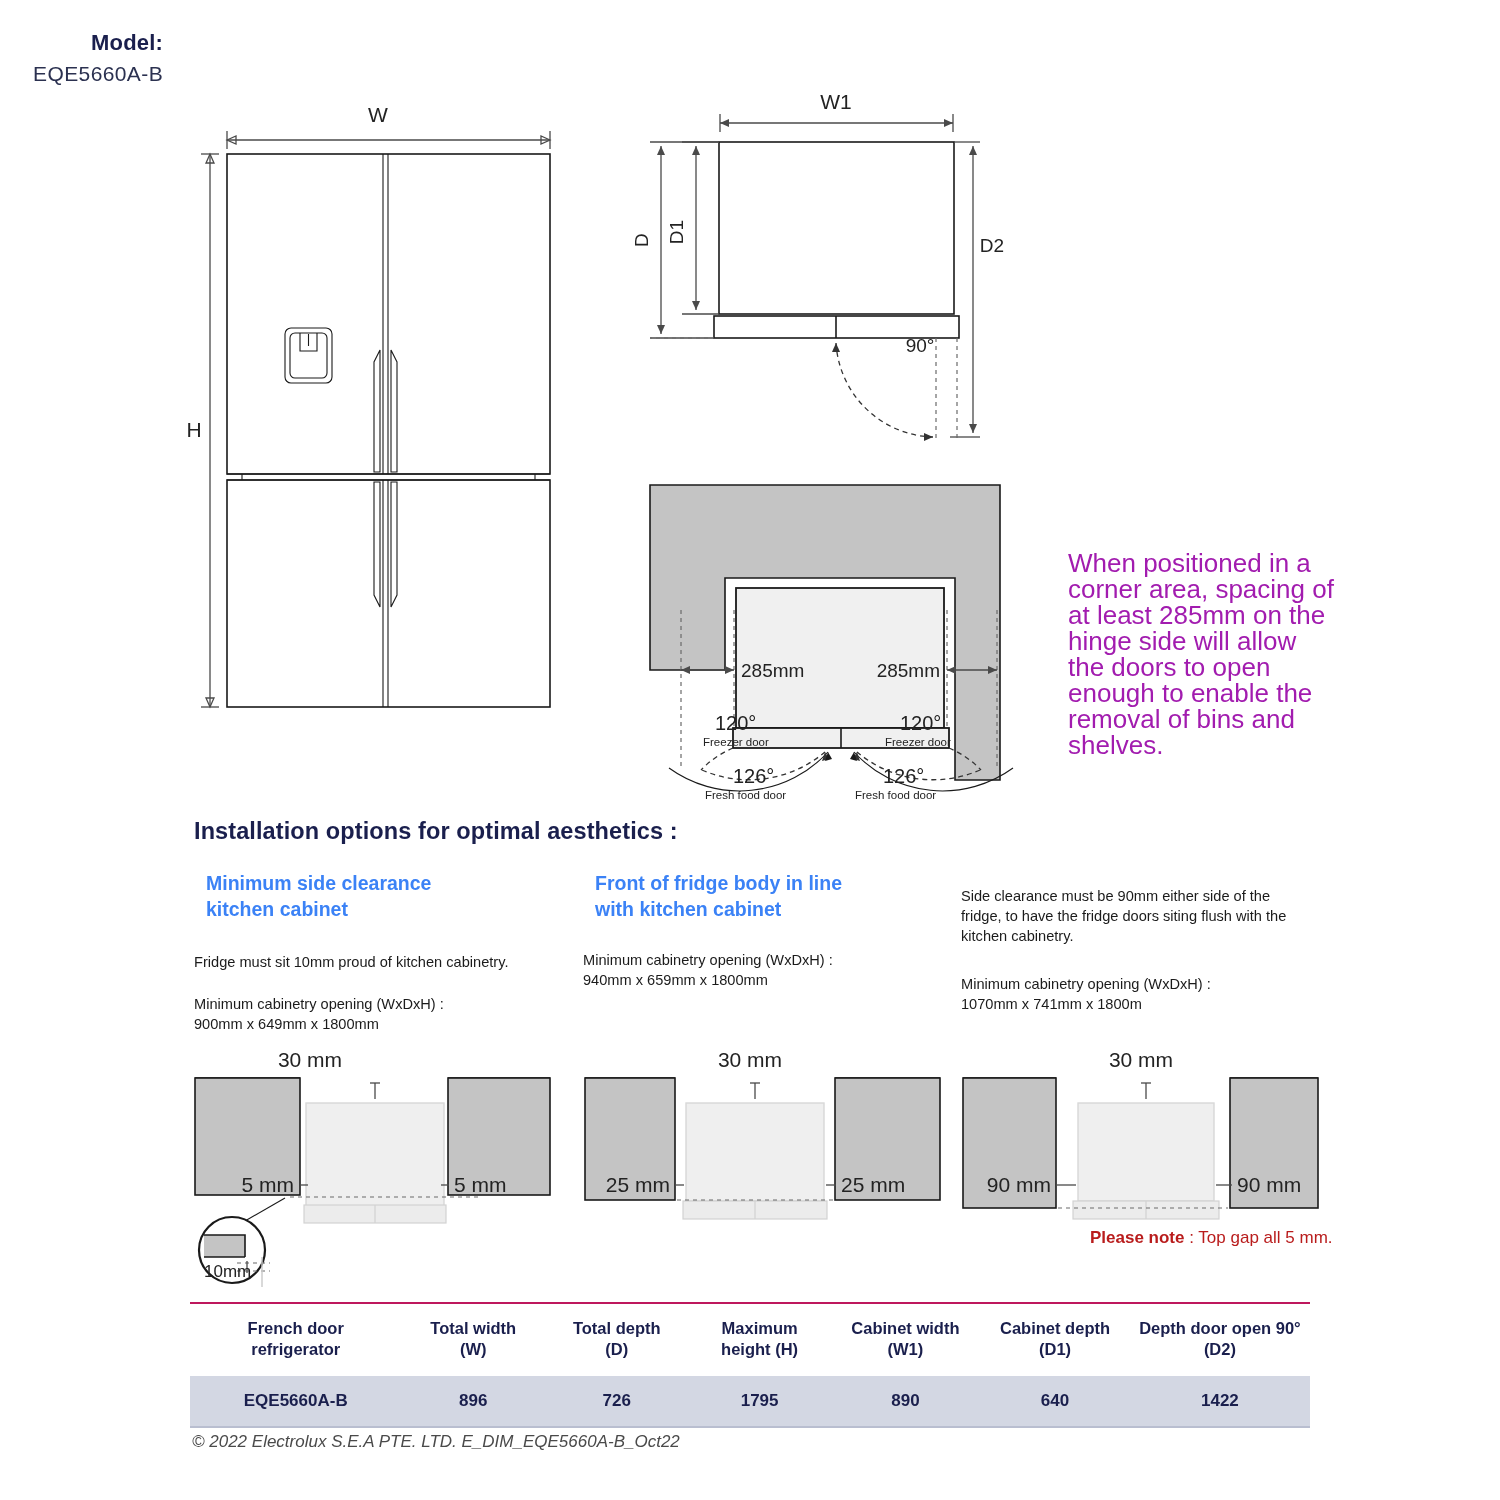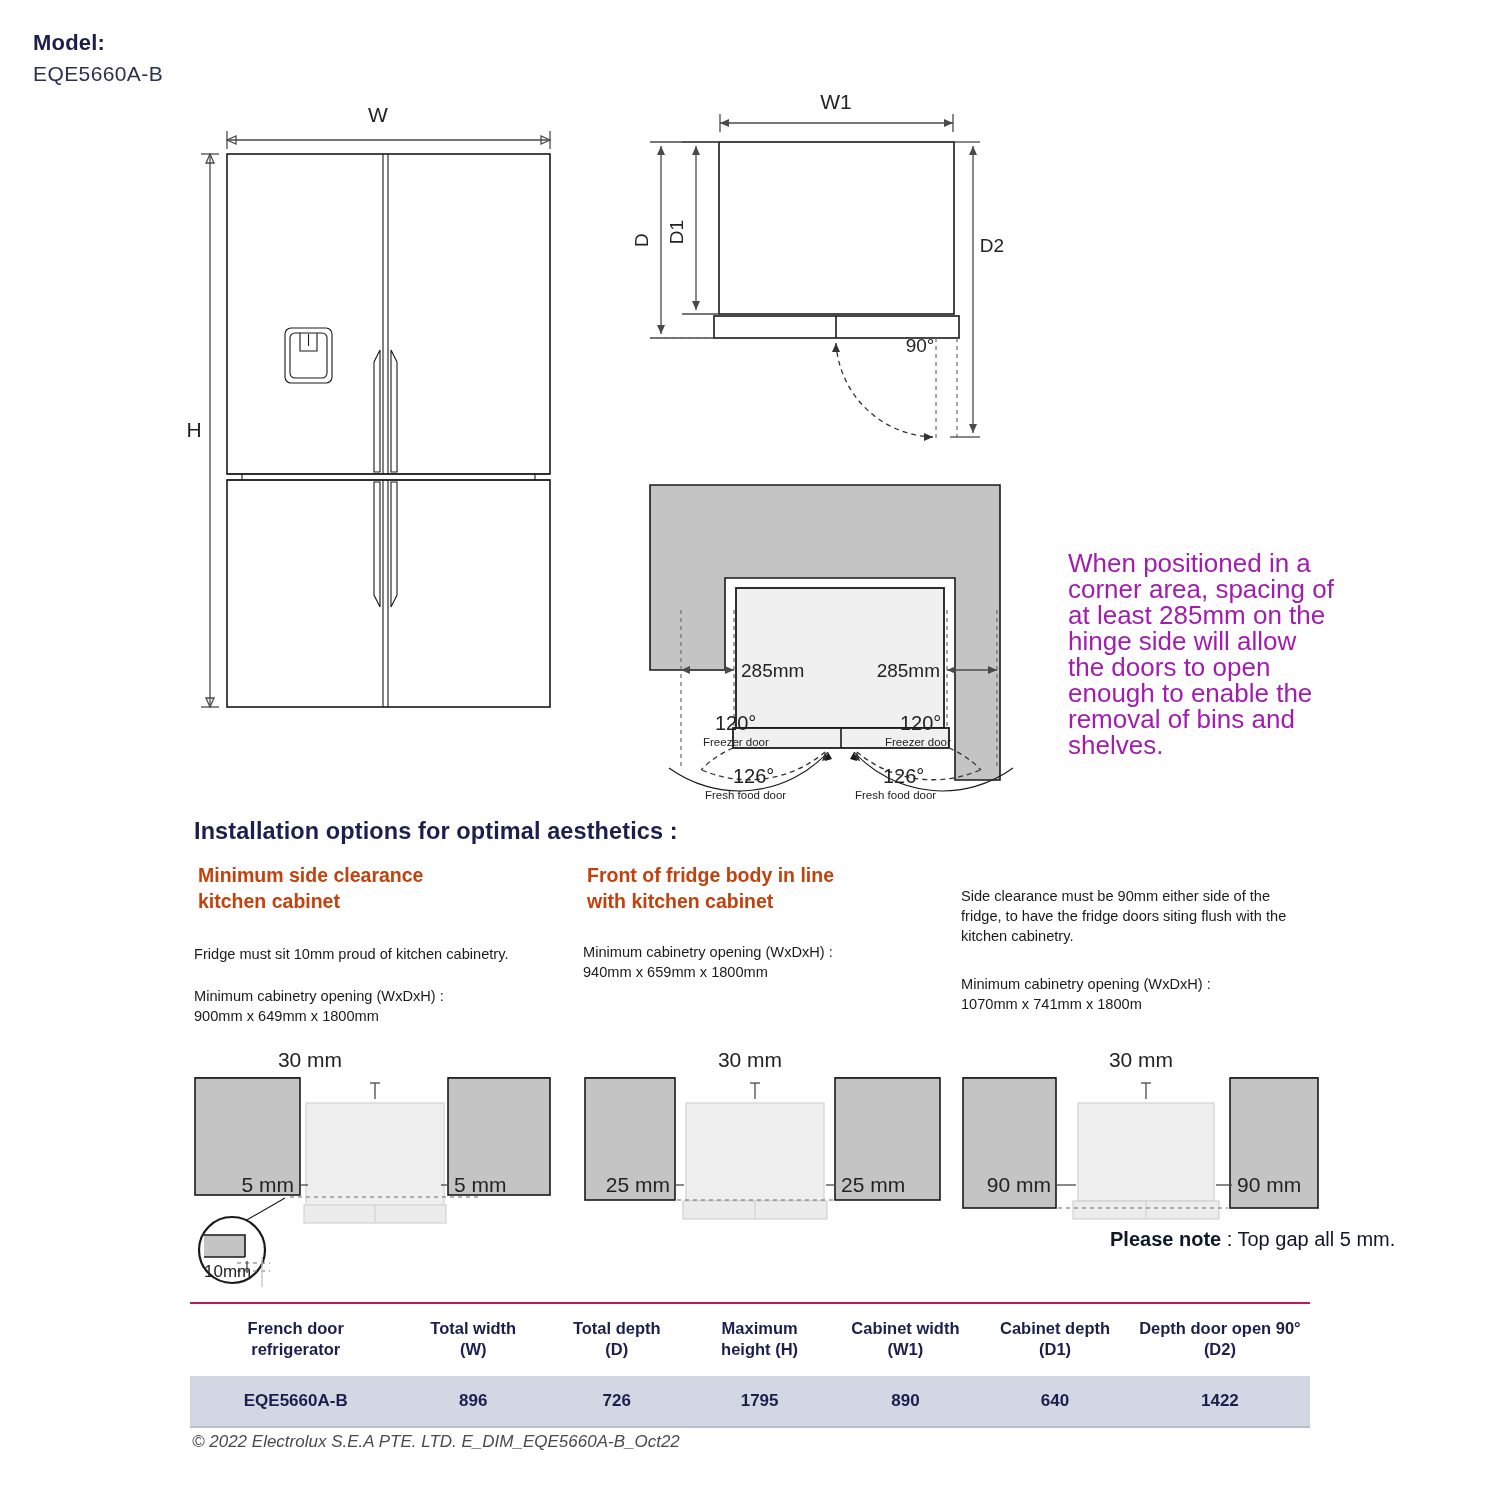--- a/index.html
+++ b/index.html
@@ -9,21 +9,21 @@
     font-family:"Liberation Sans", sans-serif;
     color:#1a1f4d;
     position:relative;
     overflow:hidden;
   }
   .page{position:absolute;inset:0;}
   .abs{position:absolute;}
 
   
   #model-block{left:33px;top:30px;}
-  #model-label{font-size:22px;font-weight:bold;letter-spacing:.2px;color:#1a1f4d;margin:0;}
+  #model-label{font-size:22px;font-weight:bold;letter-spacing:.2px;color:#1a1f4d;margin:0;text-align:right;}
   #model-value{font-size:21px;font-weight:normal;color:#2b3150;margin:6px 0 0 0;letter-spacing:.4px;}
 
   
   svg{display:block;overflow:visible;}
   .ln{stroke:#1a1a1a;stroke-width:1.6;fill:none;}
   .ln-thin{stroke:#1a1a1a;stroke-width:1.1;fill:none;}
   .dimline{stroke:#4a4a4a;stroke-width:1.3;fill:none;}
   .dash{stroke:#6a6a6a;stroke-width:1.2;fill:none;stroke-dasharray:4 4;}
   .dash-d{stroke:#333;stroke-width:1.3;fill:none;stroke-dasharray:5 4;}
   .wall{fill:#c4c4c4;stroke:#1a1a1a;stroke-width:1.6;}
@@ -33,28 +33,28 @@
 
   
   #corner-note{left:1068px;top:550px;width:270px;font-size:26px;line-height:26px;color:#a21caf;font-family:"Liberation Sans",sans-serif;}
 
   
   #install-title{left:194px;top:818px;font-size:23.5px;font-weight:bold;color:#1a1f4d;letter-spacing:.1px;}
   .col{position:absolute;width:352px;}
   #col-0{left:194px;top:858px;}
   #col-1{left:583px;top:858px;}
   #col-2{left:961px;top:858px;}
-  .col-head{font-size:19.5px;font-weight:bold;line-height:26px;color:#c2410c;margin:4px;}
+  .col-head{font-size:19.5px;font-weight:bold;line-height:26px;color:#3b82f6;margin:12px;}
   .col-body{font-size:14.6px;line-height:20px;color:#1b1b1b;margin:30px 0 0 0;font-family:"Liberation Sans",sans-serif;}
   .col-body.second{margin-top:22px;}
   #col-1 .col-body{margin-top:28px;}
   #col-2 .col-body{margin-top:28px;}
 
   
-  #top-gap-note{left:1090px;top:1228px;font-size:20px;color:#0f172a;margin-left:20px;}
+  #top-gap-note{left:1090px;top:1228px;font-size:17px;color:#b91c1c;}
   #top-gap-note b{font-weight:bold;}
 
   
   #spec-table{position:absolute;left:190px;top:1302px;width:1120px;border-collapse:collapse;}
   #spec-table th{
     font-size:16.5px;font-weight:bold;color:#1a1f4d;
     padding:14px 4px 16px 4px;line-height:21px;text-align:center;vertical-align:top;
     border-top:2px solid #be185d;border-bottom:none;background:#fff;
   }
   #spec-table td{

